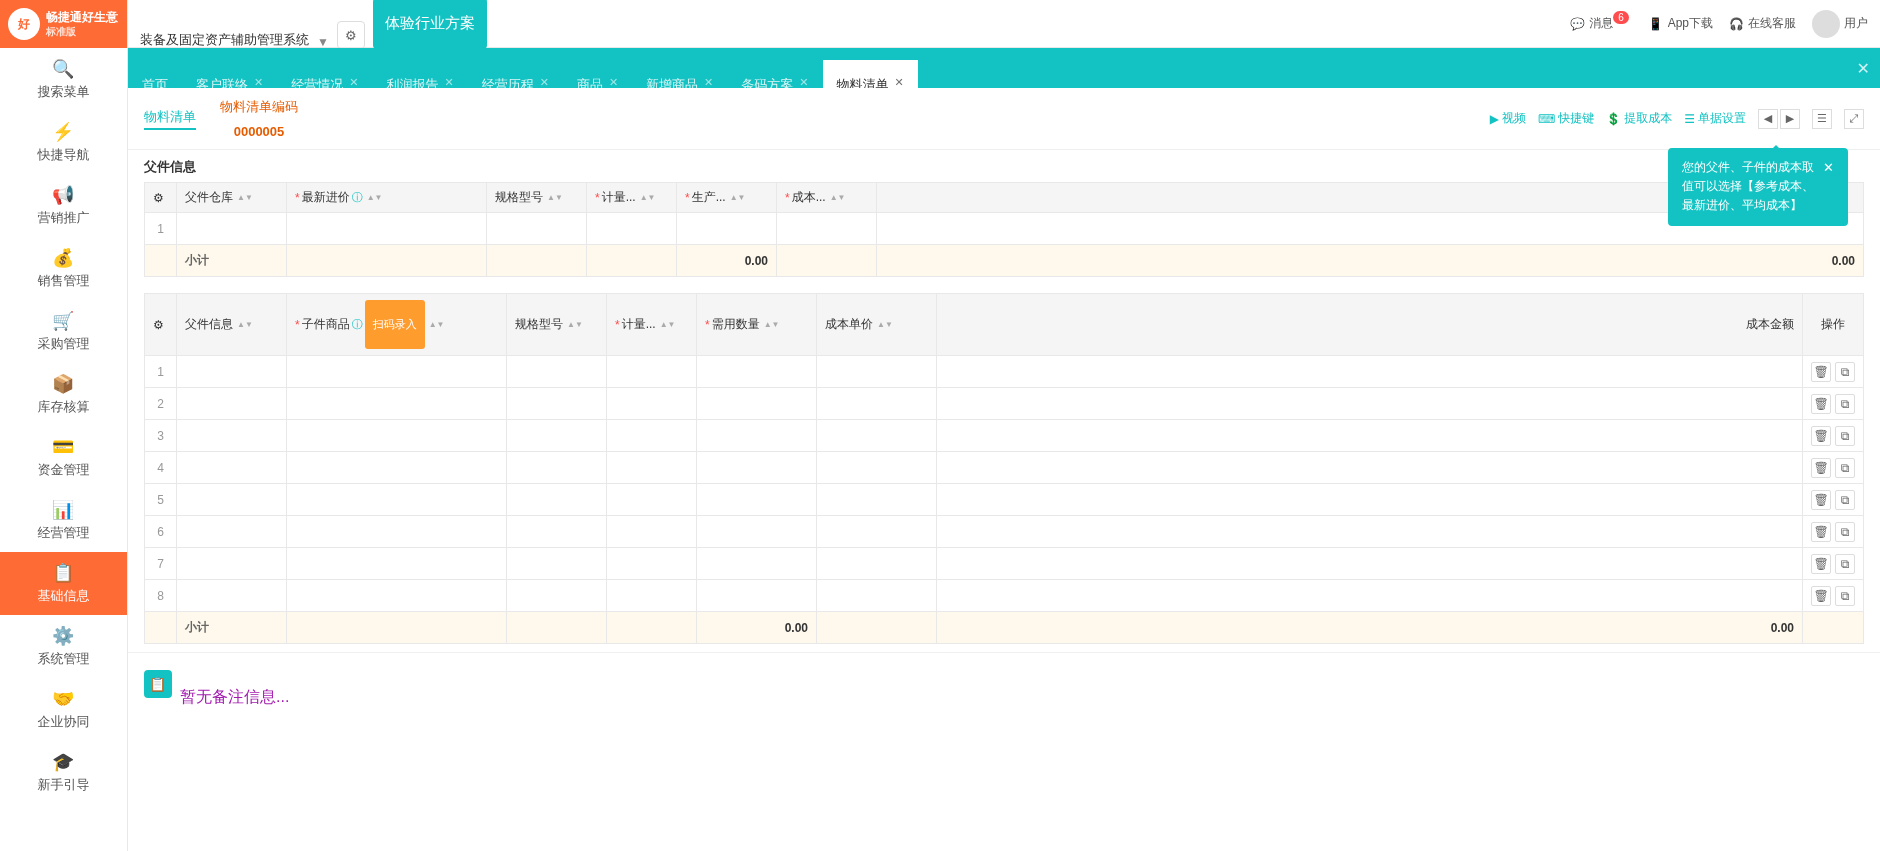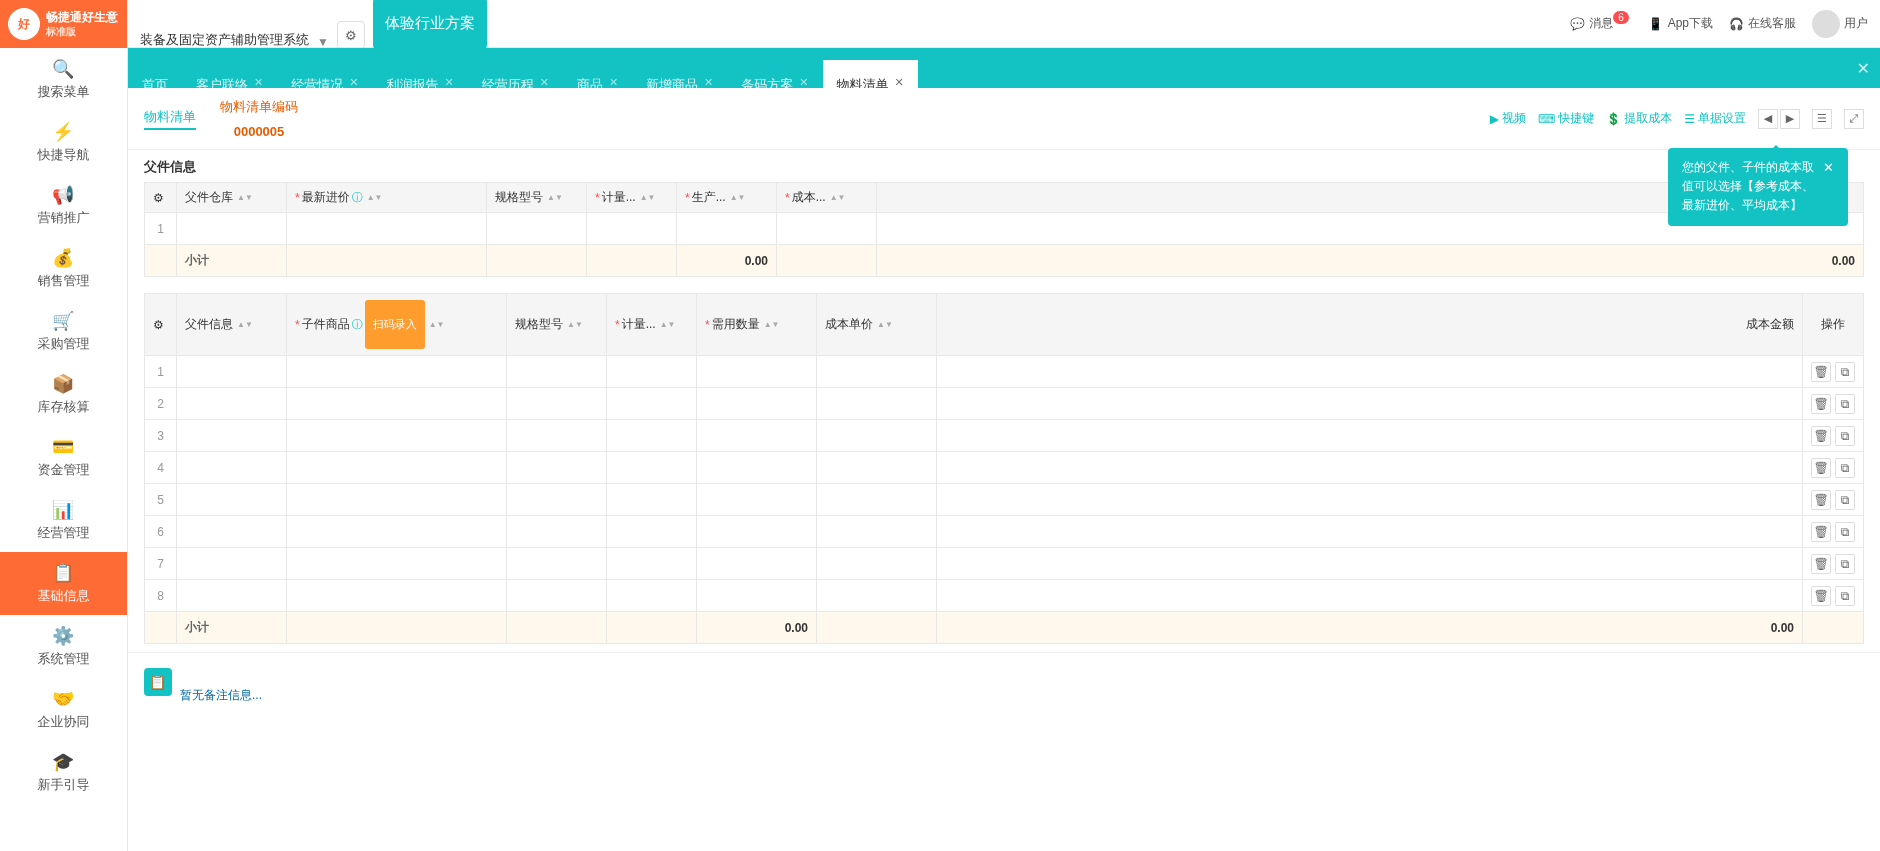--- a/index.html
+++ b/index.html
@@ -71,21 +71,21 @@
     .action-icon { width: 20px; height: 20px; border: 1px solid #ddd; display: flex; align-items: center; justify-content: center; cursor: pointer; border-radius: 2px; color: #666; font-size: 12px; }
 
     
     .tooltip-box { position: fixed; top: 148px; right: 32px; background: #13c2c2; color: #fff; border-radius: 4px; padding: 10px 14px; font-size: 12px; width: 180px; line-height: 1.6; z-index: 100; }
     .tooltip-box::before { content: ''; position: absolute; top: -8px; left: 60%; transform: translateX(-50%); border: 5px solid transparent; border-bottom-color: #13c2c2; }
     .tooltip-close { float: right; cursor: pointer; margin-left: 4px; font-size: 13px; }
 
     
     .bottom-bar { display: flex; align-items: center; padding: 6px 16px; border-top: 1px solid #f0f0f0; gap: 8px; }
     .bottom-icon { width: 28px; height: 28px; background: #13c2c2; border-radius: 4px; display: flex; align-items: center; justify-content: center; color: #fff; font-size: 14px; cursor: pointer; }
-    .bottom-text { font-size: 12px; color: #0369a1; margin-top: 28px; }
+    .bottom-text { font-size: 16px; color: #a21caf; margin-top: 28px; }
 
     .th-content { display: flex; align-items: center; gap: 2px; }
     .sort-icons { display: flex; flex-direction: column; font-size: 8px; color: #aaa; line-height: 1; margin-left: 2px; }
   </style>
 </head>
 <body>
 
 <div class="sidebar">
   <div class="sidebar-logo">
     <div class="logo-icon">好</div>

